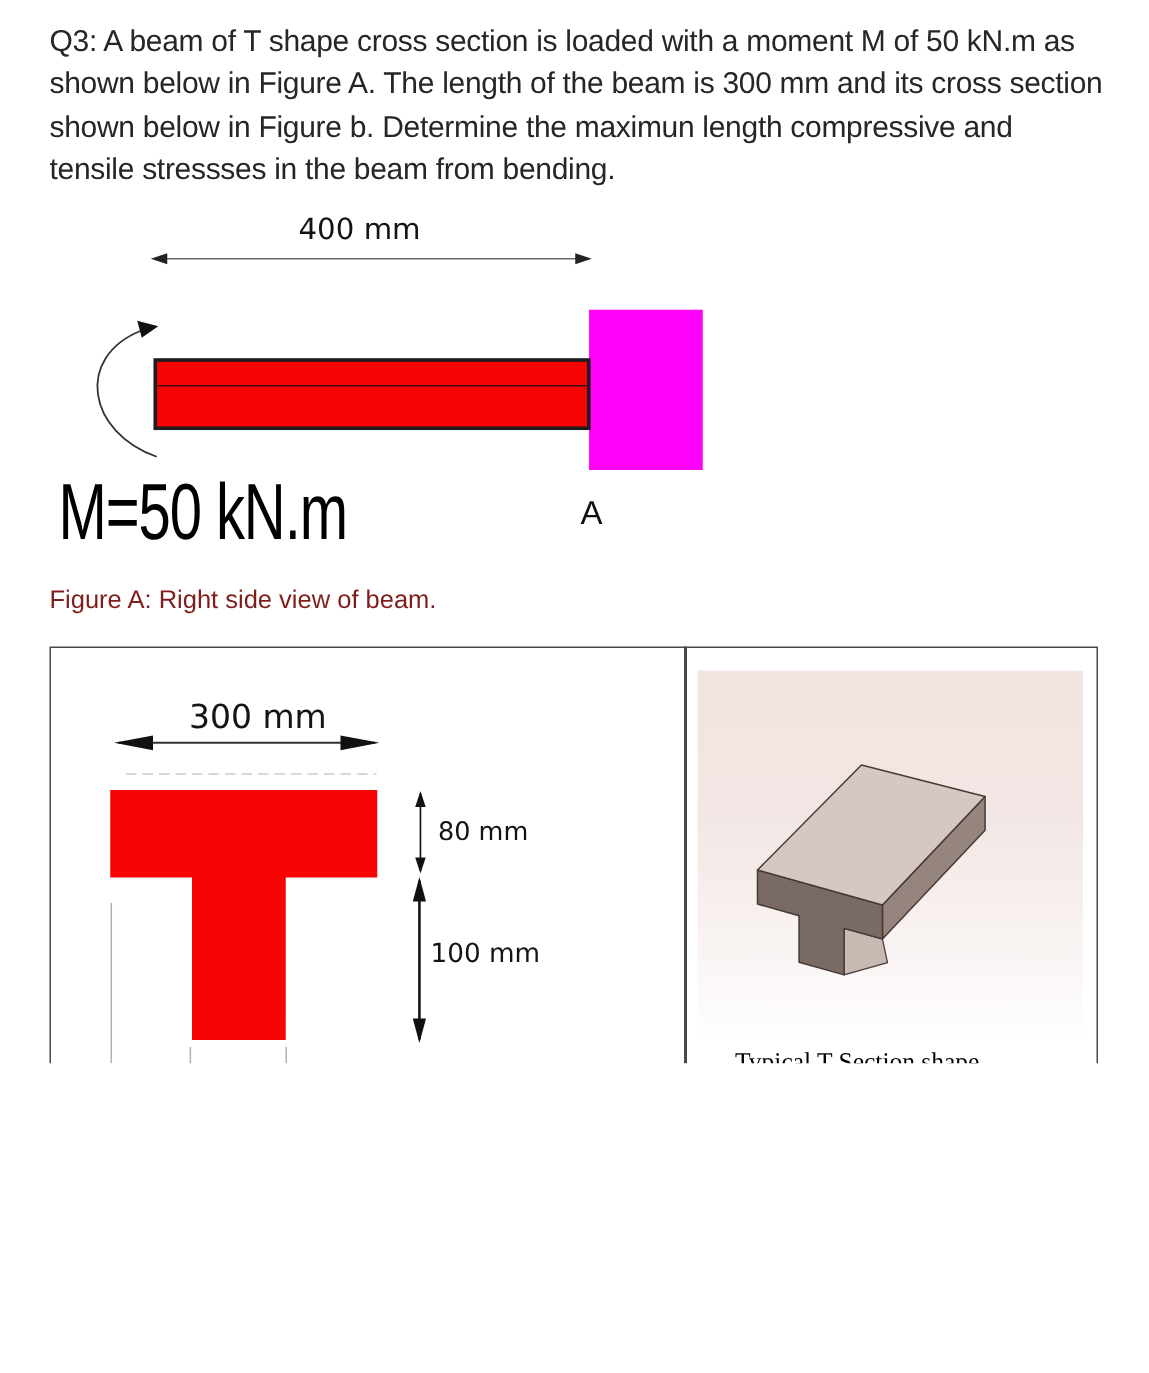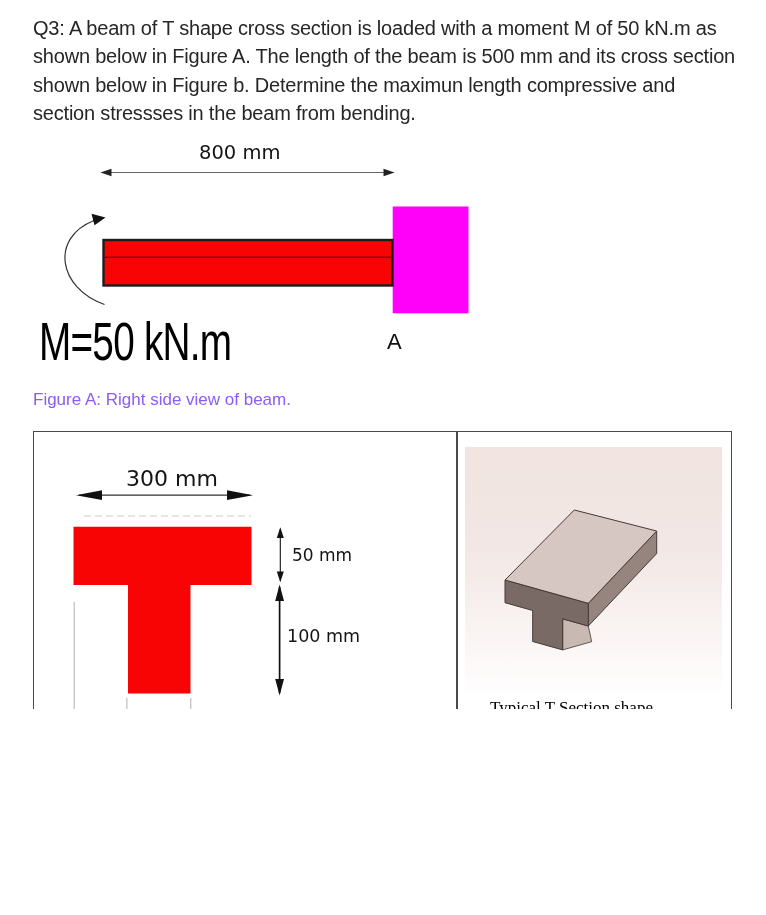--- a/index.html
+++ b/index.html
@@ -3,44 +3,44 @@
 <meta charset="utf-8">
 <style>
   html,body{margin:0;padding:0;background:#ffffff;}
   #page{position:relative;width:766px;height:709px;background:#fff;overflow:hidden;
         font-family:"Liberation Sans",sans-serif;}
   .abs{position:absolute;}
   .qline{position:absolute;left:33px;width:720px;font-size:20px;letter-spacing:-0.2px;
          color:#262626;white-space:nowrap;}
   .dimlabel{position:absolute;color:#141414;font-family:"DejaVu Sans",sans-serif;
             white-space:nowrap;}
-  .sans-caption{position:absolute;color:#8b5cf6;font-size:17px;white-space:nowrap;}
+  .sans-caption{position:absolute;color:#7f1d1d;font-size:17px;white-space:nowrap;}
   .serif-caption{position:absolute;color:#000;font-family:"Liberation Serif",serif;
                  white-space:nowrap;}
   #moment-label{position:absolute;left:39px;top:315px;font-size:53px;color:#000;
                 letter-spacing:-1px;transform:scaleX(0.73);transform-origin:left top;
                 white-space:nowrap;line-height:1.0;}
   #figb-box{position:absolute;left:33px;top:431px;width:699px;height:468px;
             border:1.6px solid #4a4a4a;box-sizing:border-box;}
   #figb-divider{position:absolute;left:456px;top:431px;width:2px;height:468px;background:#4a4a4a;}
   #shape-panel{position:absolute;left:465px;top:447px;width:257px;height:246px;
                background:linear-gradient(180deg,#f1e4e1 0%,#f2e7e4 40%,#faf5f4 78%,#fffefe 100%);}
   #vector-layer{position:absolute;left:0;top:0;width:766px;height:915px;}
   .speck{position:absolute;border-radius:1px;}
 </style>
 </head>
 <body>
 
 <div id="page">
 
   <div>
     <div class="qline" style="top:17px">Q3: A beam of T shape cross section is loaded with a moment M of 50 kN.m as</div>
-    <div class="qline" style="top:45px">shown below in Figure A. The length of the beam is 500 mm and its cross section</div>
+    <div class="qline" style="top:45px">shown below in Figure A. The length of the beam is 300 mm and its cross section</div>
     <div class="qline" style="top:74px">shown below in Figure b. Determine the maximun length compressive and</div>
-    <div class="qline" style="top:102px">section stressses in the beam from bending.</div>
+    <div class="qline" style="top:102px">tensile stressses in the beam from bending.</div>
   </div>
 
   <div id="shape-panel"></div>
 
   <div id="figb-box"></div>
   <div id="figb-divider"></div>
 
   <svg id="vector-layer" viewBox="0 0 766 915">
 
     <g>
@@ -89,27 +89,27 @@
     </g>
 
     <g stroke="#453a36" stroke-width="1" stroke-linejoin="round">
       <polygon points="656.7,531 588.3,603.3 588.3,626 656.7,553.5" fill="#96857e"></polygon>
       <polygon points="562.7,618.9 588.3,626 591.7,641.7 562.7,649.9" stroke-width="0.8" fill="#c9b9b3"></polygon>
       <polygon points="505,580 588.3,603.3 588.3,626 562.7,618.9 562.7,649.9 532.7,641.5 532.7,610.5 505,602.7" fill="#7a6a65"></polygon>
       <polygon points="574.3,510 656.7,531 588.3,603.3 505,580" fill="#d7c7c3"></polygon>
     </g>
   </svg>
 
-  <div class="dimlabel" style="left:199px;top:141px;font-size:19.5px">800 mm</div>
+  <div class="dimlabel" style="left:199px;top:141px;font-size:19.5px">400 mm</div>
   <div id="moment-label">M=50 kN.m</div>
   <div class="abs" style="left:387px;top:329px;font-size:22px;color:#111">A</div>
   <div class="sans-caption" style="left:33px;top:390px">Figure A: Right side view of beam.</div>
 
   <div class="dimlabel" style="left:126px;top:466px;font-size:22px">300 mm</div>
-  <div class="dimlabel" style="left:292px;top:545px;font-size:17px">50 mm</div>
+  <div class="dimlabel" style="left:292px;top:545px;font-size:17px">80 mm</div>
   <div class="dimlabel" style="left:287px;top:626px;font-size:17.5px">100 mm</div>
   <div class="dimlabel" style="left:126px;top:768px;font-size:17.5px">100 mm</div>
   <div class="dimlabel" style="left:61px;top:796px;font-size:17.5px">100 mm</div>
 
   <div class="serif-caption" style="left:490px;top:698px;font-size:17px">Typical T Section shape.</div>
 
   <div class="speck" style="left:354px;top:871px;width:3px;height:3px;background:#7878c2;opacity:.75"></div>
   <div class="speck" style="left:537px;top:780px;width:3px;height:3px;background:#6a6ad8;opacity:.7"></div>
   <div class="speck" style="left:544px;top:854px;width:3px;height:3px;background:#6a6ad8;opacity:.7"></div>
   <div class="speck" style="left:430px;top:852px;width:2px;height:6px;background:#c4703d;opacity:.8"></div>

